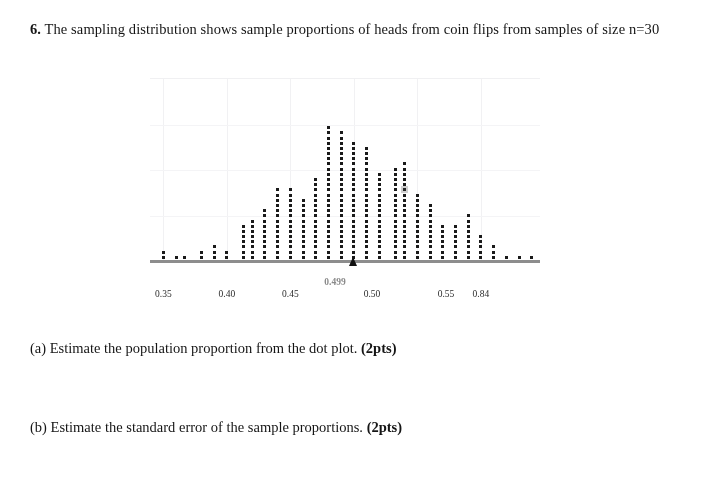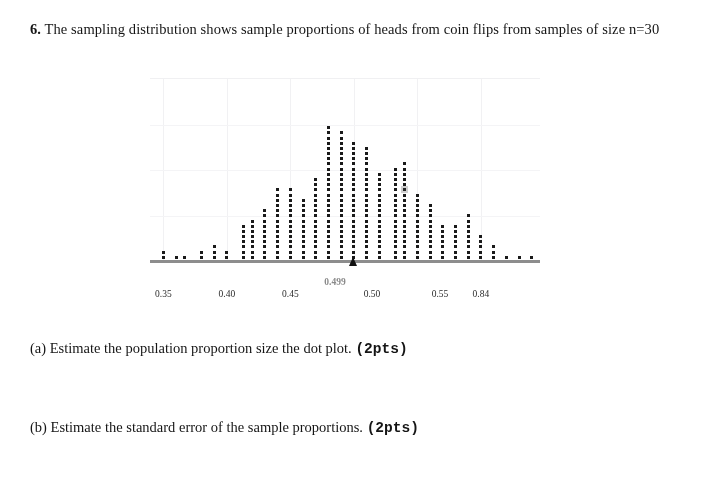--- a/index.html
+++ b/index.html
@@ -142,21 +142,20 @@
   .subquestion {
     position: absolute;
     left: 30px;
     font-size: 14.5px;
     line-height: 22px;
     color: #151515;
     white-space: nowrap;
   }
   .subquestion .pts {
     font-weight: bold;
-    font-family: Liberation Mono, monospace;
   }
   #subq-a { top: 337px; }
   #subq-b { top: 416px; }
 </style>
 </head>
 <body>
 
 <div class="question-heading">
   <span class="q-num">6.</span><span> The sampling distribution shows sample proportions of heads from coin flips from samples of size n=30</span>
 </div>
@@ -538,27 +537,27 @@
         </div>
       </div>
   </div>
 
   <div class="axis-line"></div>
   <div class="axis-ticks" id="axis-ticks">
       <div class="tick-label" style="left: 13.3388px;">0.35</div>
       <div class="tick-label" style="left: 76.8567px;">0.40</div>
       <div class="tick-label" style="left: 140.375px;">0.45</div>
       <div class="tick-label" style="left: 222px;">0.50</div>
-      <div class="tick-label" style="left: 275px; padding-left: 30px;">0.55</div>
+      <div class="tick-label" style="left: 281px; padding-left: 30px;">0.55</div>
       <div class="tick-label" style="left: 330.928px;">0.84</div>
     </div>
   <div class="mean-marker" id="mean-marker" style="left: 202.622px;"></div>
   <div class="mean-value" id="mean-value" style="left: 185px; font-weight: bold;">0.499</div>
 
 </div>
 
 <div class="subquestion" id="subq-a">
-  <span>(a) Estimate the population proportion size the dot plot. </span><span class="pts">(2pts)</span>
+  <span>(a) Estimate the population proportion from the dot plot. </span><span class="pts">(2pts)</span>
 </div>
 
 <div class="subquestion" id="subq-b">
   <span>(b) Estimate the standard error of the sample proportions. </span><span class="pts">(2pts)</span>
 </div>
 
 </body></html>

